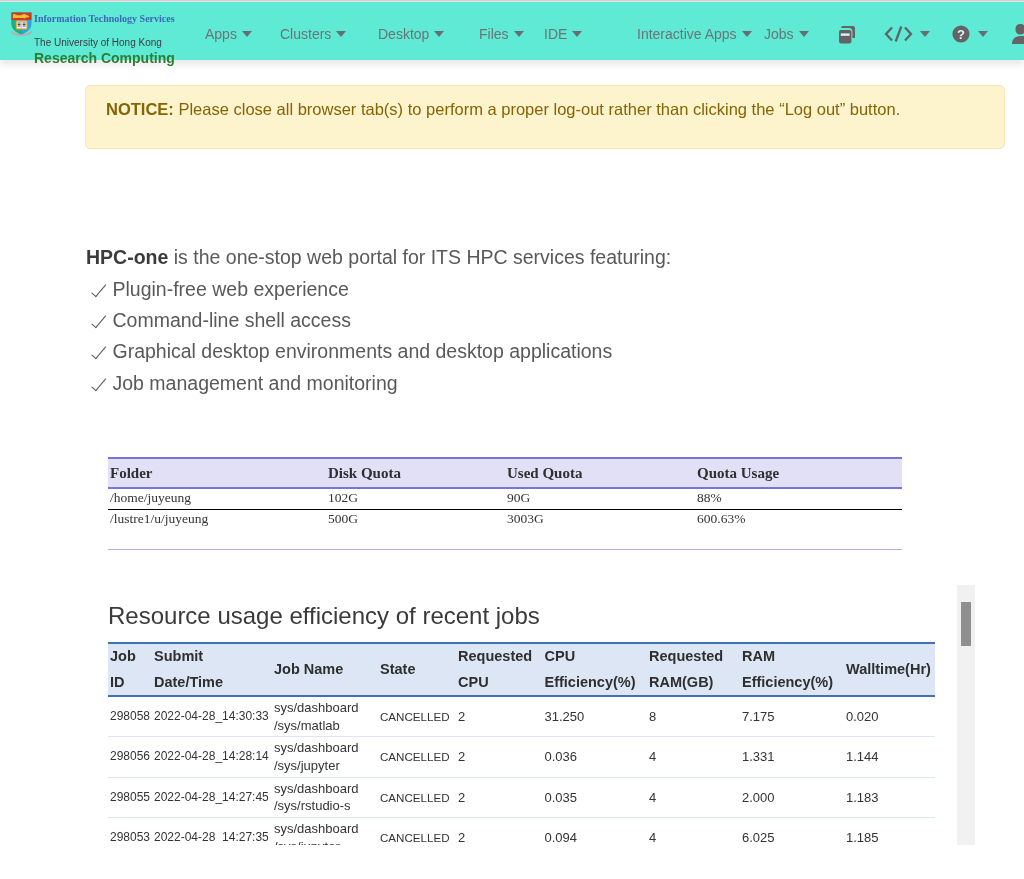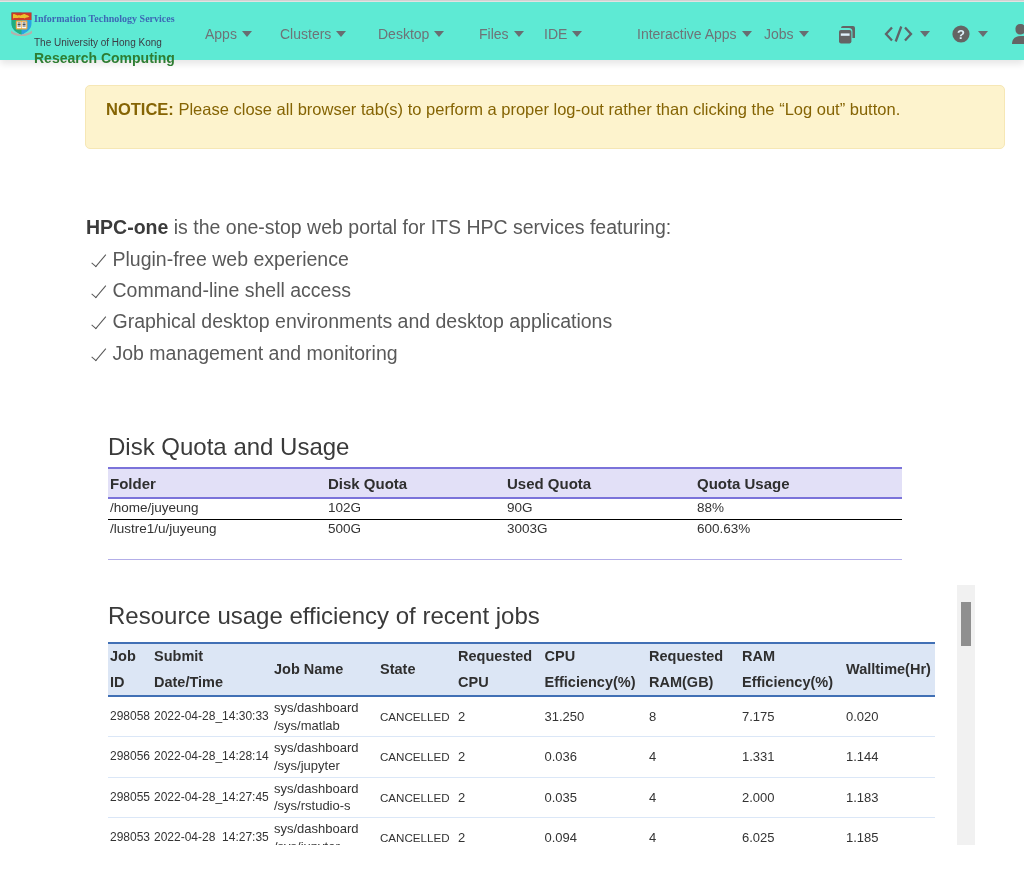--- a/index.html
+++ b/index.html
@@ -28,30 +28,30 @@
 
 #alert { position:absolute; left:85px; top:85px; width:920px; height:64px;
   background:#fdf3cd; border:1px solid #f6e7b5; border-radius:5px;
   color:#856404; font-size:16.5px; padding:13px 20px; line-height:21px; }
 #alert b { font-weight:bold; }
 
 
 #intro { position:absolute; left:86px; top:214px; font-size:19.5px; color:#595959; }
 #intro .lead b { color:#3b3b3b; }
 #intro .item { line-height:31.2px; height:31.2px; }
-#intro .lead { line-height:26px; margin-bottom:4px; }
+#intro .lead { line-height:26px; margin-bottom:4px;margin-top:30px; }
 .ckw { display:inline-block; width:26.5px; }
 .ck { display:inline-block; width:5.5px; height:15.5px; border-right:1.7px solid #575757;
   border-bottom:1.7px solid #575757; transform:rotate(40deg); margin-left:10px; position:relative; top:0.5px; }
 
 
 #sec1 { position:absolute; left:108px; top:433px; width:794px; }
 .h4 { font-size:24px; color:#3a3a3a; font-weight:400; }
 table { border-collapse:collapse; table-layout:fixed; }
-#t1 { width:794px; margin-top:6px; }
+#t1 { width:794px; margin-top:24px;font-family:Liberation Serif, serif; }
 #t1 th { background:#e2e0f7; border-top:2px solid #7b73da; border-bottom:2px solid #7b73da;
   text-align:left; font-size:15px; color:#2f2f2f; height:30px; padding:0 0 0 2px; }
 #t1 td { font-size:13.5px; color:#333; height:21px; padding:1px 0 0 2px;
   border-bottom:1px solid #000000; vertical-align:top; line-height:16px; }
 #t1 tr.last td { border-bottom:1px solid #b3aee8; height:40px; }
 
 
 #sec2 { position:absolute; left:86px; top:585px; width:871px; height:260px;
   overflow:hidden; padding:17px 0 0 22px; }
 #t2 { width:827px; margin-top:12px; }
@@ -117,21 +117,20 @@
 
 <div id="intro">
   <div class="lead"><b>HPC-one</b> is the one-stop web portal for ITS HPC services featuring:</div>
   <div class="item"><span class="ckw"><span class="ck"></span></span>Plugin-free web experience</div>
   <div class="item"><span class="ckw"><span class="ck"></span></span>Command-line shell access</div>
   <div class="item"><span class="ckw"><span class="ck"></span></span>Graphical desktop environments and desktop applications</div>
   <div class="item"><span class="ckw"><span class="ck"></span></span>Job management and monitoring</div>
 </div>
 
 <div id="sec1">
-  <div class="h4">Disk Quota and Usage</div>
   <table id="t1">
     <colgroup>
           <col style="width:218px">
           <col style="width:179px">
           <col style="width:190px">
           <col style="width:207px">
         </colgroup>
     <tbody>
           <tr>
             <th>Folder</th>

